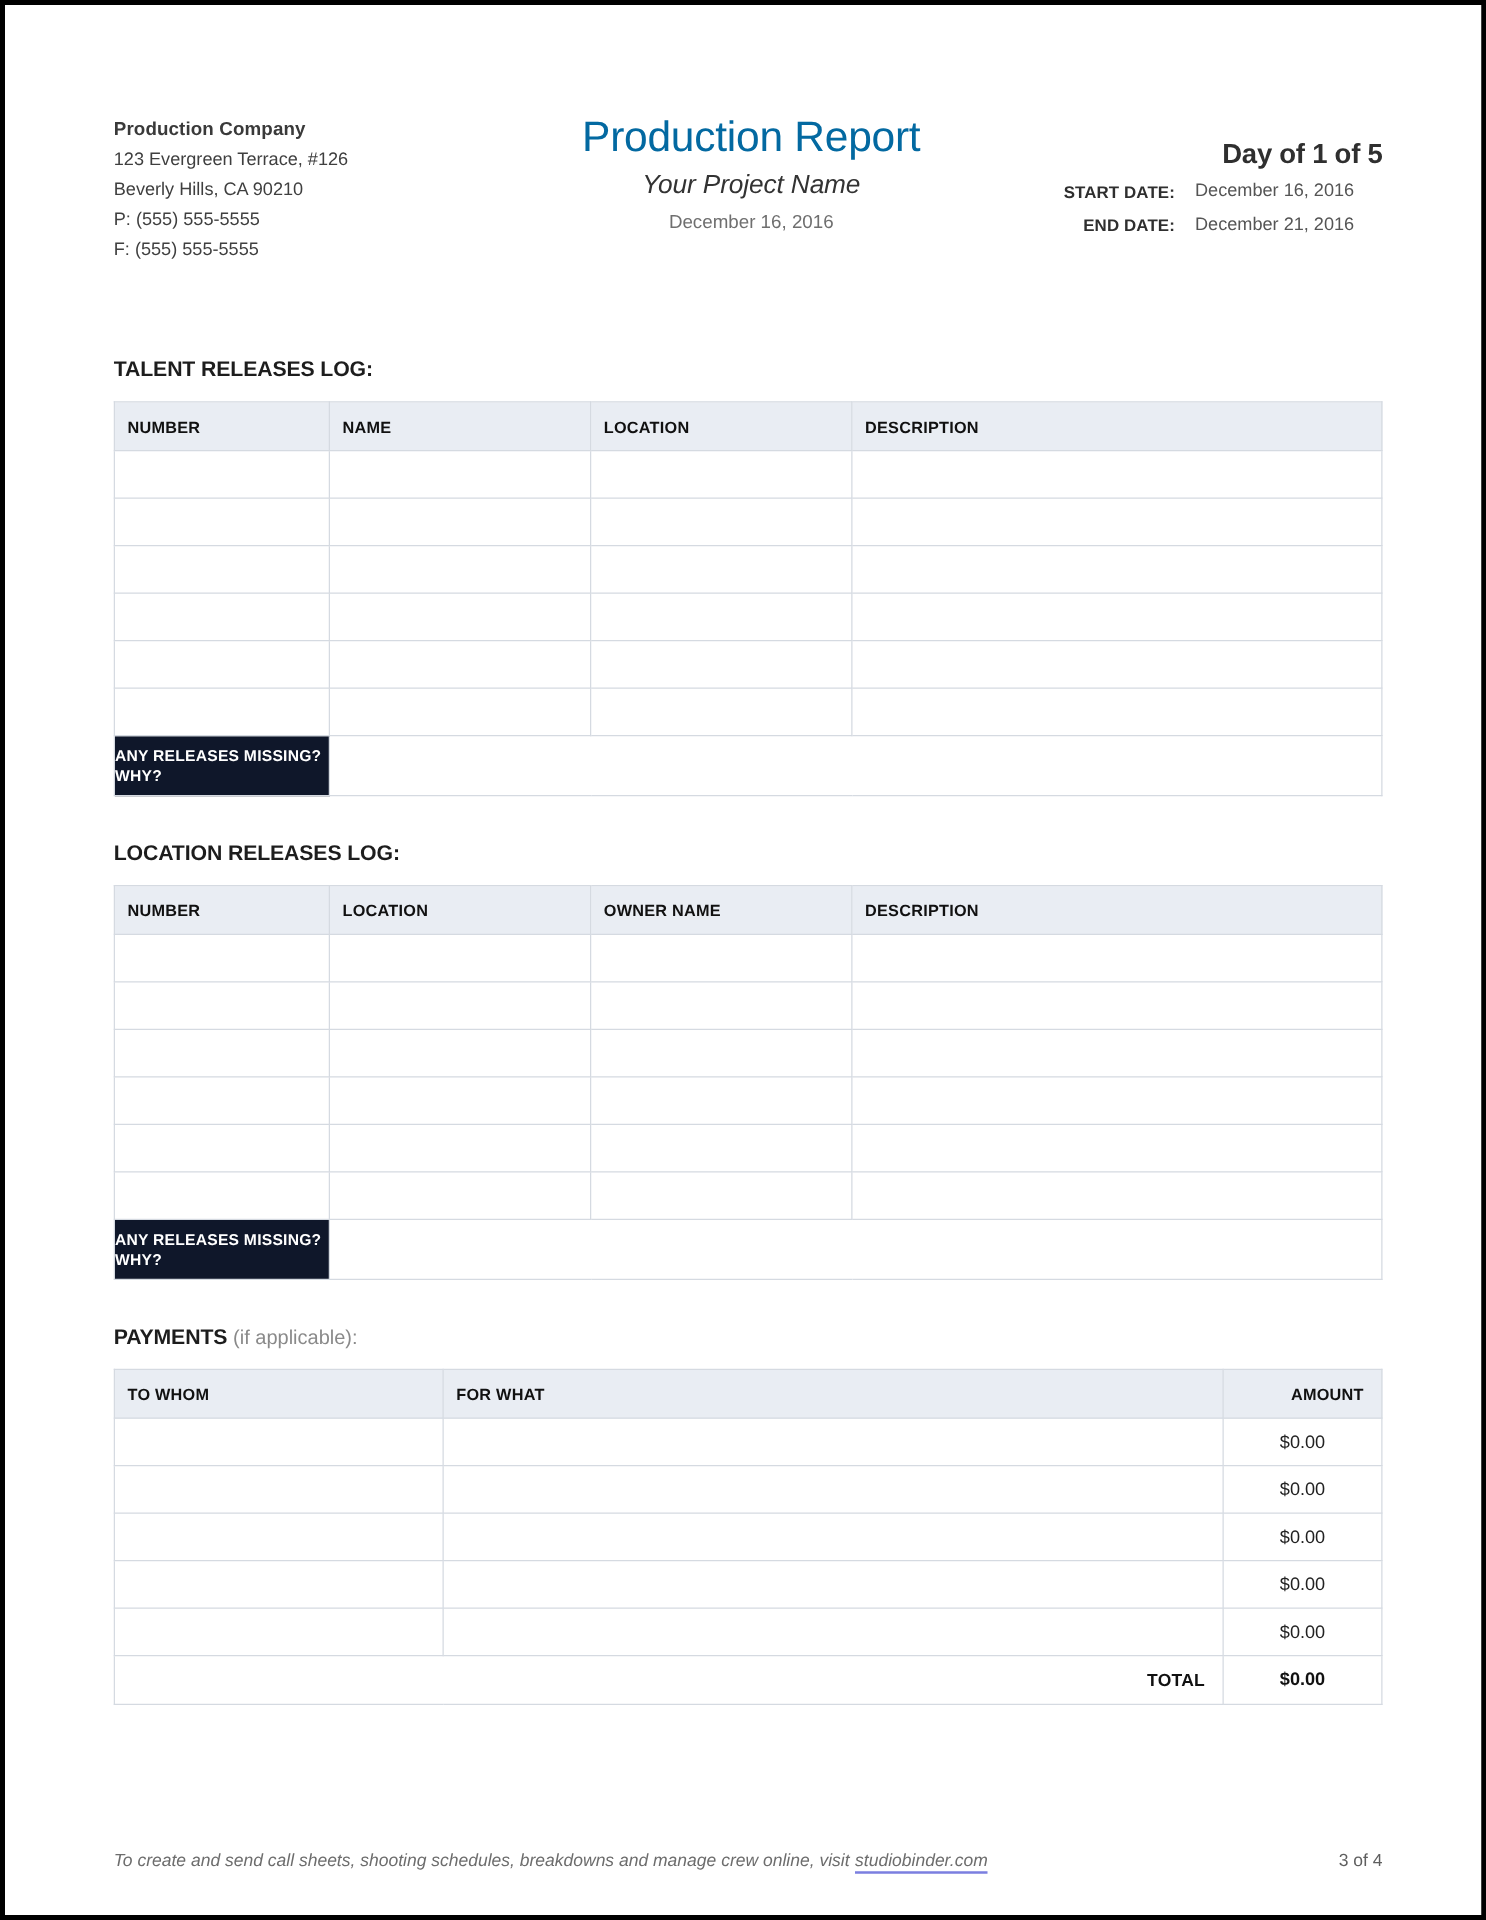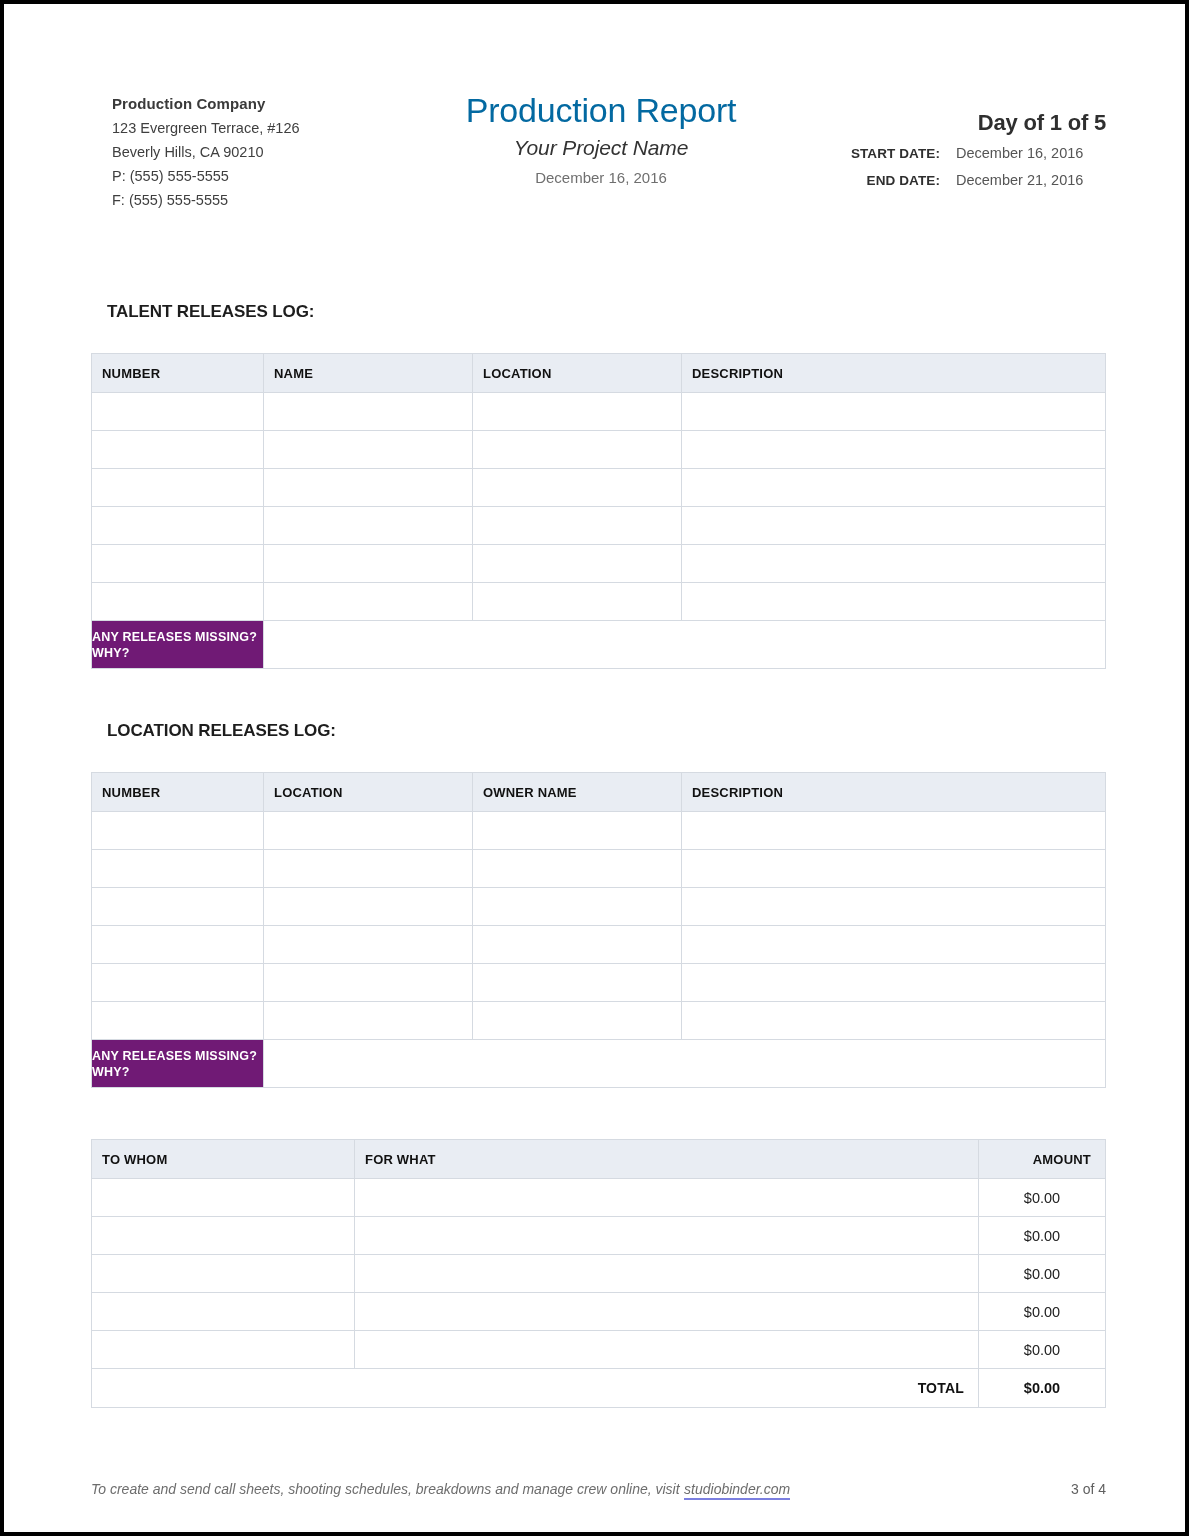--- a/index.html
+++ b/index.html
@@ -35,21 +35,20 @@
   .header {
     position: relative;
     height: 140px;
     padding-top: 88px;
   }
   .company {
     position: absolute;
     left: 0;
     top: 88px;
     width: 290px;
-    margin-left: 21px;
   }
   .company .name {
     font-size: 15px;
     font-weight: bold;
     color: #3a3a3a;
     line-height: 24px;
     letter-spacing: 0.1px;
   }
   .company .line {
     font-size: 14.5px;
@@ -120,21 +119,21 @@
     text-align: left;
     padding-left: 16px;
   }
 
   
   .section-title {
     font-size: 17px;
     font-weight: bold;
     color: #1d1d1d;
     letter-spacing: -0.1px;
-    margin: 16px;
+    margin: 0;
     padding: 0;
   }
   .section-title .muted {
     font-weight: normal;
     color: #8a8a8a;
     font-size: 16px;
     letter-spacing: 0;
   }
 
   table.grid {
@@ -157,21 +156,21 @@
     font-weight: bold;
     color: #111111;
     letter-spacing: 0.2px;
     padding: 0 10px;
   }
   table.grid td.blank {
     height: 37px;
     background: #ffffff;
   }
   td.dark {
-    background: #701a75;
+    background: #0f172a;
     color: #ffffff;
     font-size: 12.5px;
     font-weight: bold;
     line-height: 16px;
     letter-spacing: 0.2px;
     padding: 0 0 0 10px;
     height: 47px;
     border-color: #5a6671;
   }
   td.widenote {
@@ -387,20 +386,24 @@
         </tr>
         <tr>
           <td class="dark">ANY RELEASES MISSING? WHY?</td>
           <td class="widenote" colspan="3"></td>
         </tr>
       </tbody>
     </table>
 
     <div class="gap-c"></div>
 
+    <div class="section-title">
+      <span>PAYMENTS</span>
+      <span class="muted">(if applicable):</span>
+    </div>
     <div class="gap-b"></div>
 
     <table class="grid pay">
       <thead>
         <tr>
           <th style="width:242px">TO WHOM</th>
           <th>FOR WHAT</th>
           <th class="amount-h" style="width:102px">AMOUNT</th>
         </tr>
       </thead>

